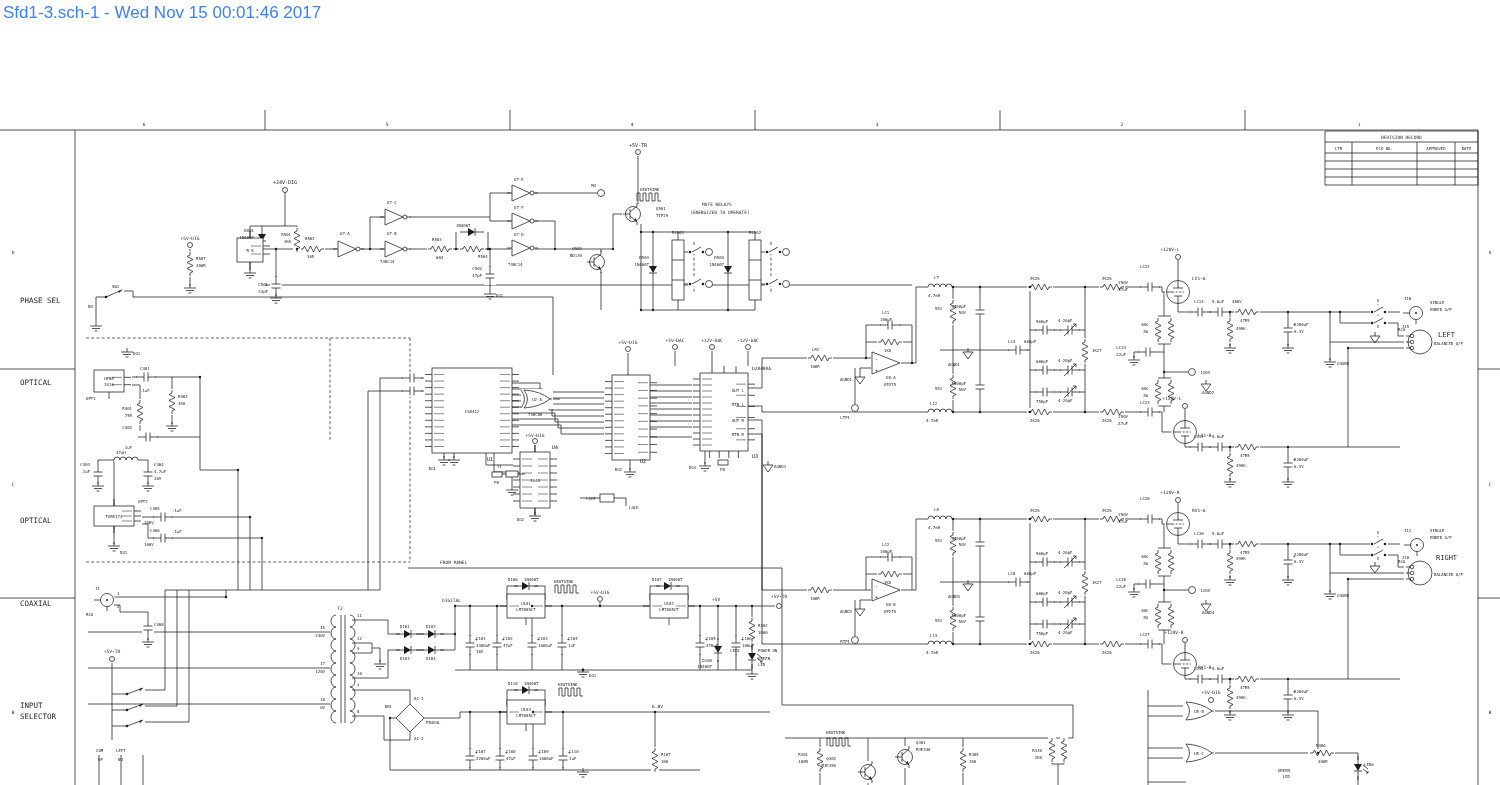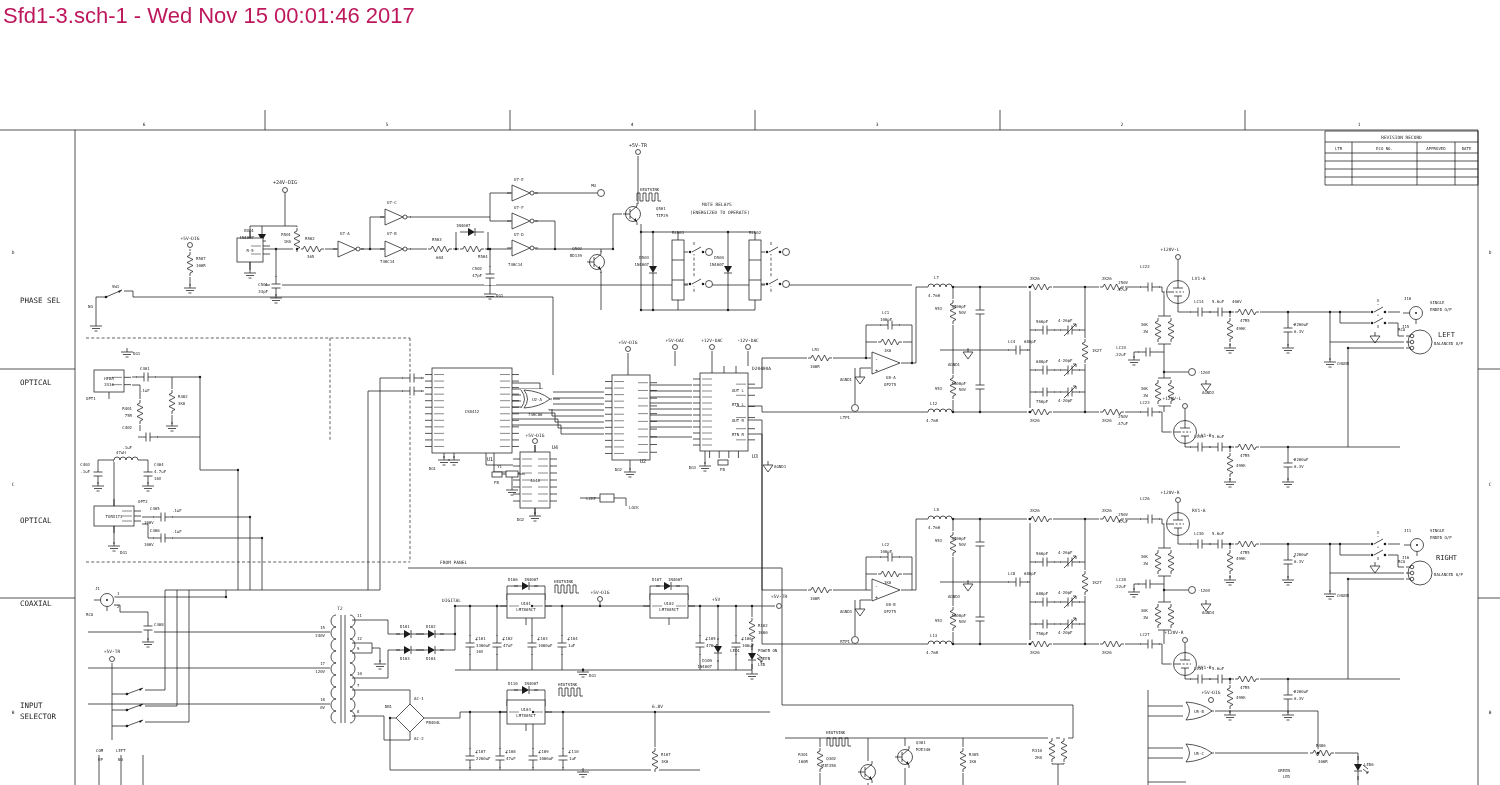--- a/index.html
+++ b/index.html
@@ -1,18 +1,18 @@
 <!DOCTYPE html>
 <html><head>
 <meta charset="utf-8">
 <style>
   html,body{margin:0;padding:0;background:#fff;}
   body{width:1500px;height:785px;position:relative;overflow:hidden;
        font-family:"Liberation Sans",sans-serif;}
-  #title{position:absolute;top:3px;left:3px;font-size:22px;color:#be185d;}
+  #title{position:absolute;top:3px;left:3px;font-size:17px;color:#3b82f6;}
   #sch{position:absolute;top:0;left:0;}
   #sch .w{stroke:#1c1c1c;fill:none;stroke-width:.75;}
   #sch .d{stroke:#1c1c1c;fill:none;stroke-width:.7;stroke-dasharray:3,2.2;}
   #sch .f{fill:#1c1c1c;stroke:none;}
   #sch .m{fill:#ffffff;stroke:none;}
   #sch .h{stroke:#8a8a8a;stroke-width:1;}
   #sch text{fill:#1c1c1c;font-family:"DejaVu Sans Mono",monospace;}
 </style>
 </head>
 <body>

